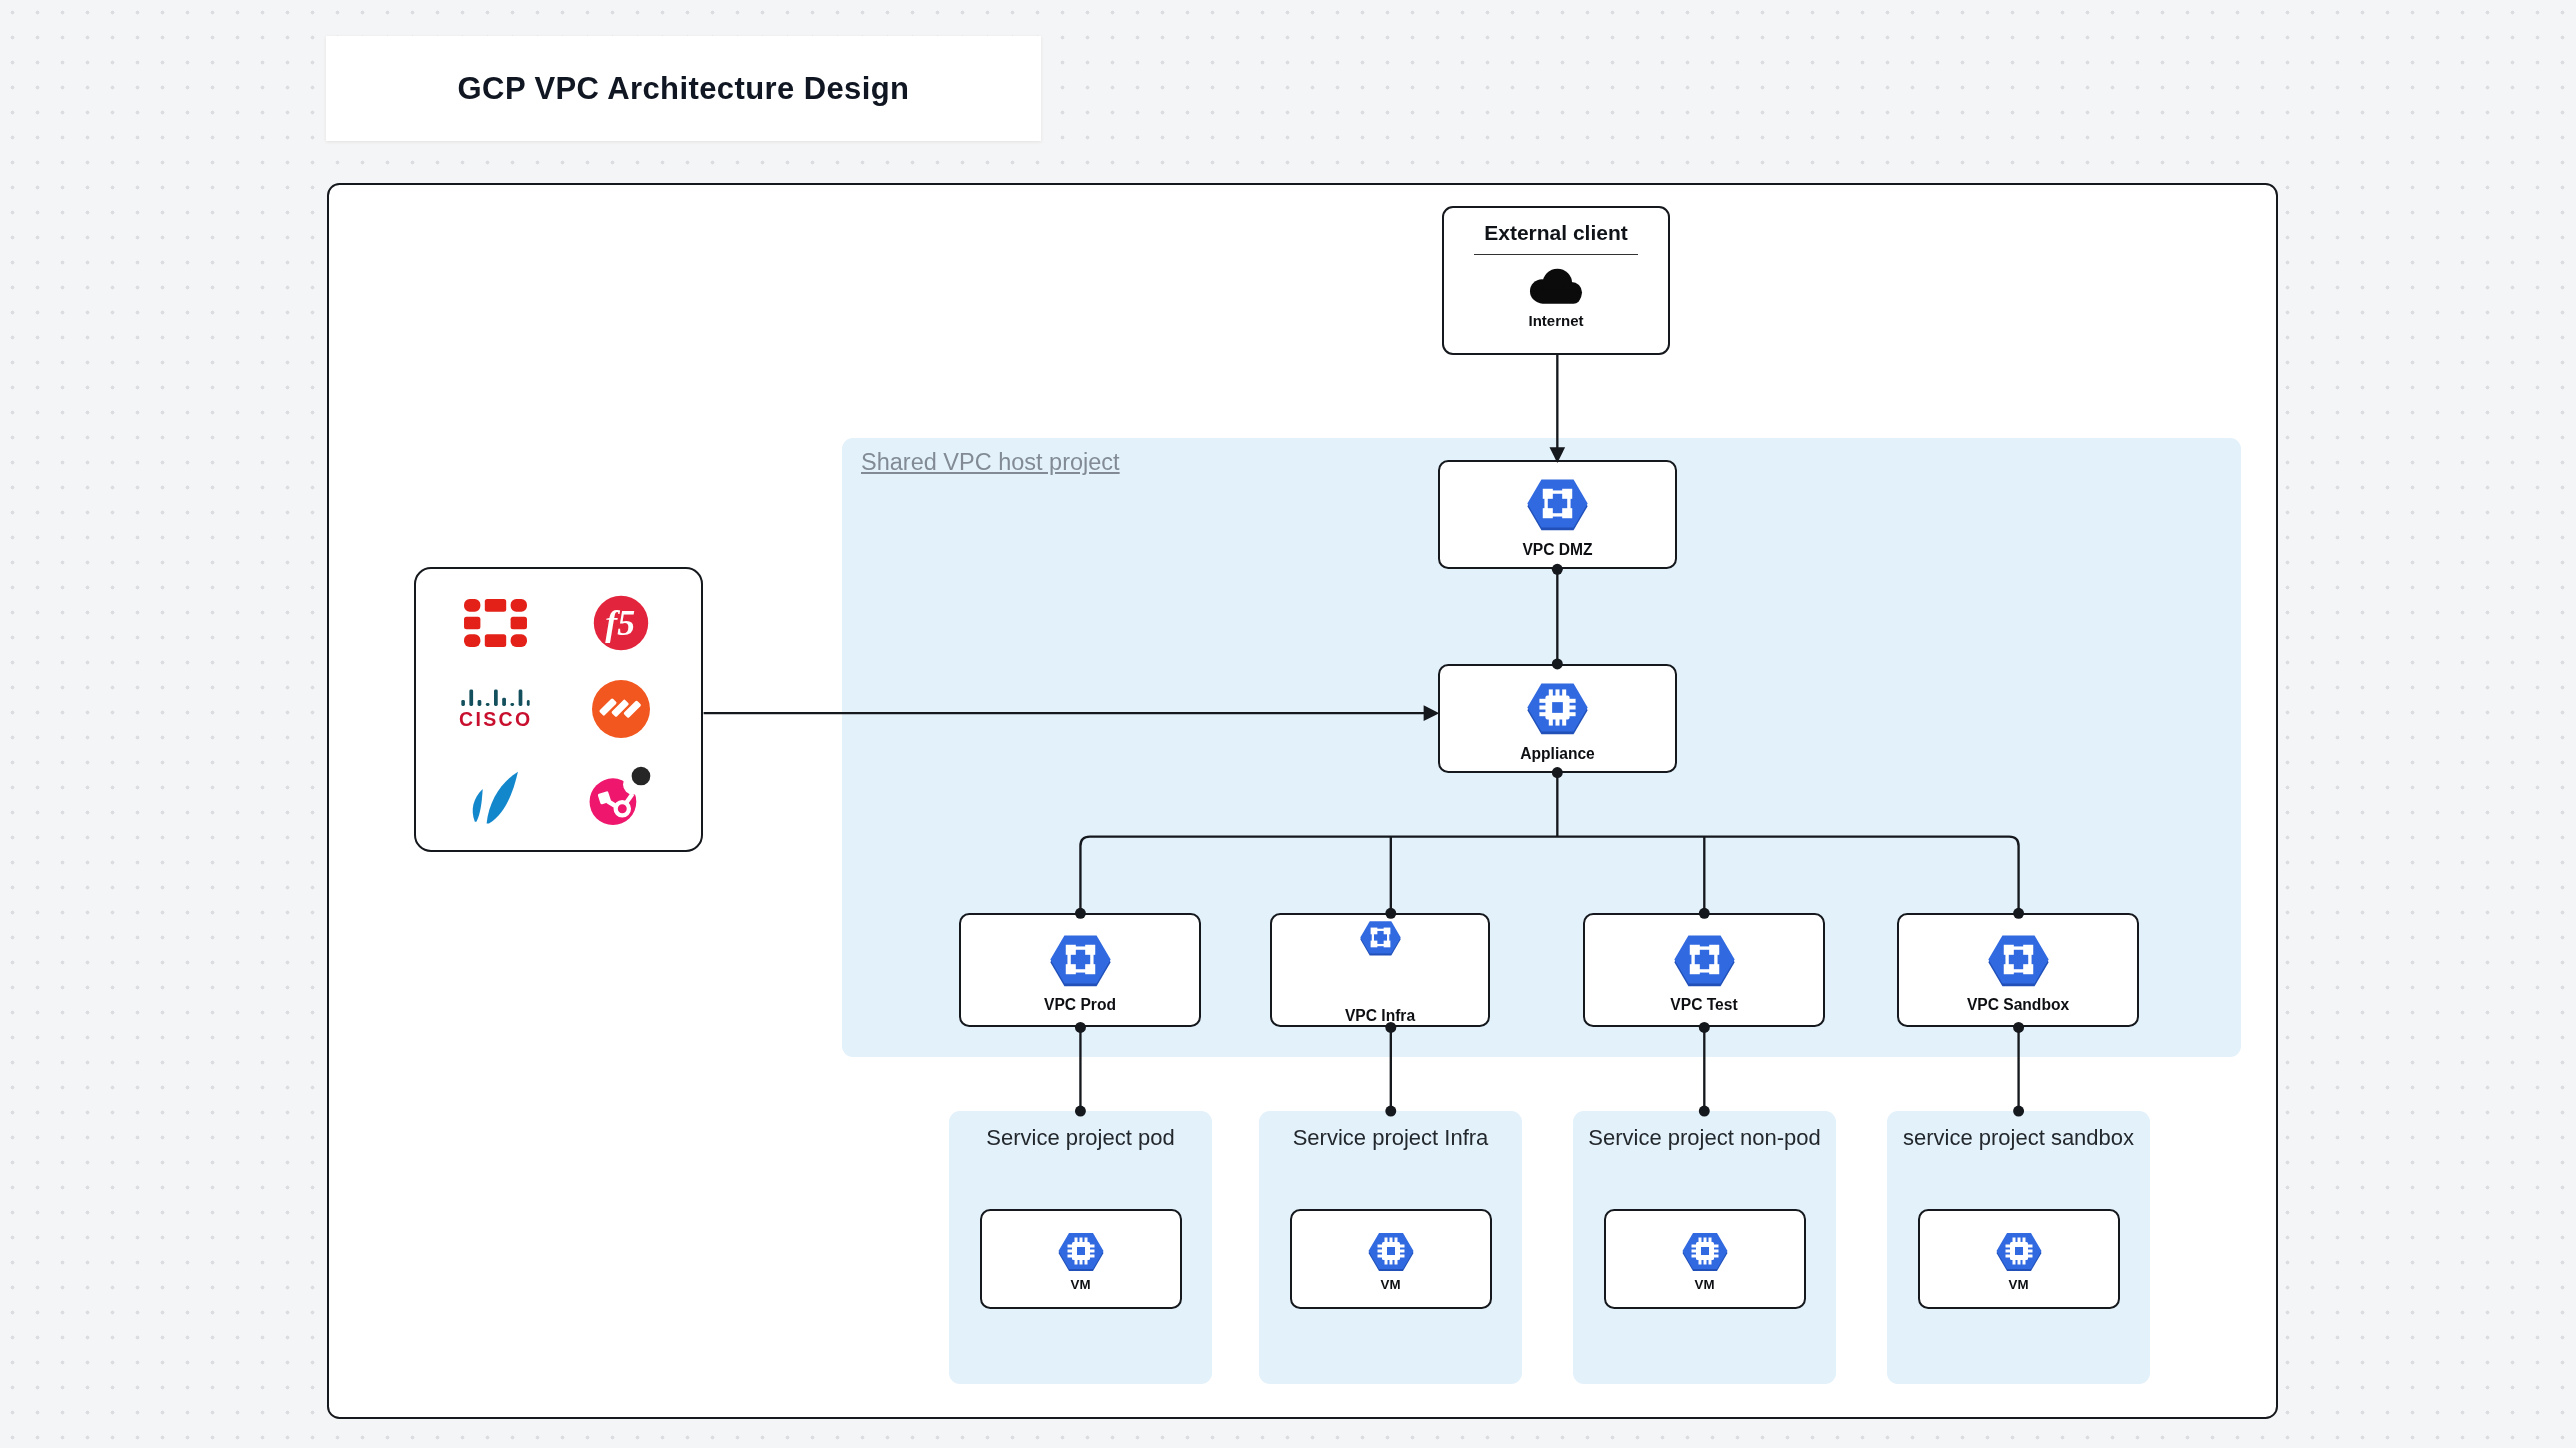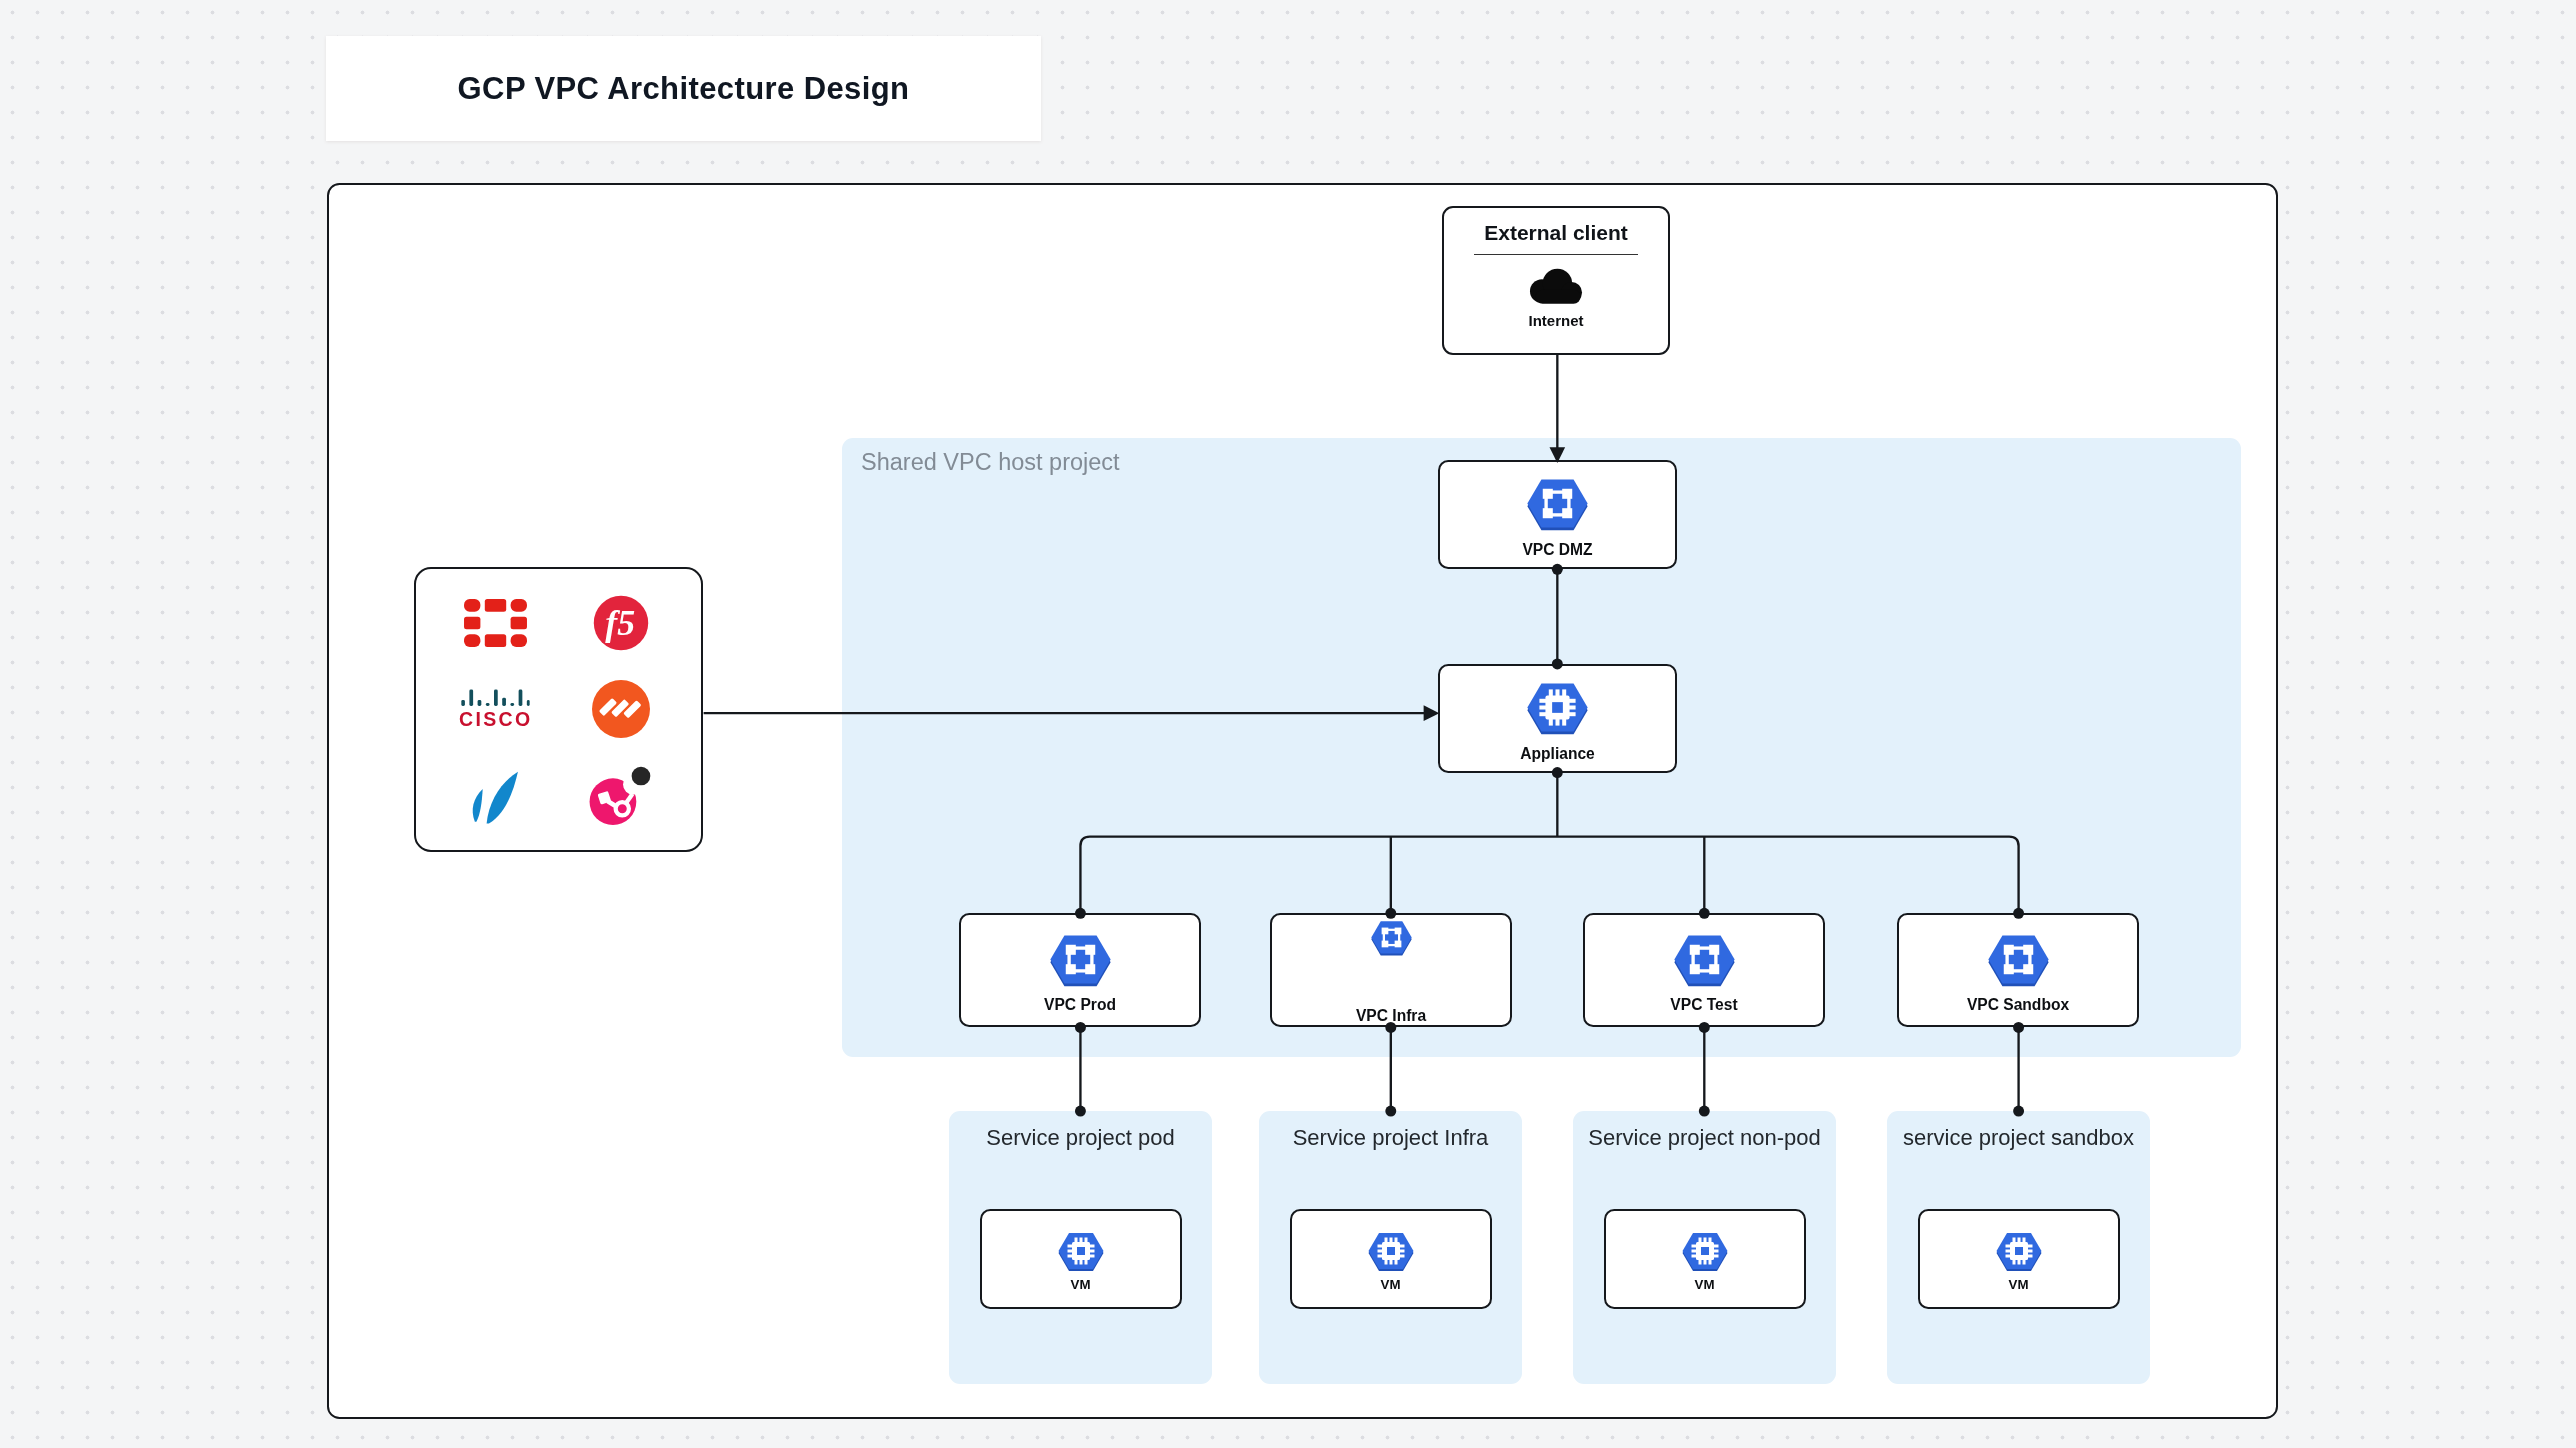--- a/index.html
+++ b/index.html
@@ -9,21 +9,21 @@
     background-size:25px 25px;}
   
   .title-card{position:absolute;left:326px;top:36px;width:715px;height:105px;background:#ffffff;
     box-shadow:0 0.8px 3.1px rgba(120,90,80,.12);display:flex;align-items:center;justify-content:center;}
   .title-card h1{margin:8px;font-size:31px;font-weight:bold;color:#101722;letter-spacing:0.4px;}
   
   .outer-frame{position:absolute;left:327px;top:183px;width:1947px;height:1232px;background:#ffffff;
     border:2.3px solid #15181c;border-radius:12.5px;}
   
   .zone{position:absolute;background:#e3f1fb;border-radius:11px;}
-  .zone-label{position:absolute;left:19px;top:11px;font-size:23.5px;color:#828b95;}
+  .zone-label{position:absolute;left:19px;top:11px;font-size:23.5px;color:#828b95;text-decoration:underline;}
   .svc-title{text-align:center;margin-top:14px;font-size:22px;color:#23282d;font-weight:400;}
   
   .node{position:absolute;background:#ffffff;border:2.3px solid #15181c;border-radius:10.2px;
     display:flex;flex-direction:column;align-items:center;justify-content:center;box-sizing:border-box;}
   .node-label{font-size:15.6px;font-weight:bold;color:#0d0f12;margin-top:3.1px;white-space:nowrap;}
   .vm-label{font-size:13.3px;font-weight:bold;color:#0d0f12;margin-top:1.6px;}
   
   .ext{position:absolute;left:1442px;top:206px;width:228px;height:149px;background:#fff;
     border:2.3px solid #15181c;border-radius:11px;box-sizing:border-box;
     display:flex;flex-direction:column;align-items:center;}
@@ -172,21 +172,21 @@
       </svg>
     <div class="node-label">Appliance</div>
   </div>
 
   <div class="node" style="left:959px;top:913px;width:242px;height:114px;">
     <svg width="67" height="67" viewBox="0 0 86 86">
         <use href="#sym-vpc"></use>
       </svg>
     <div class="node-label">VPC Prod</div>
   </div>
-  <div class="node" style="left:1270px;top:913px;width:242px;height:114px;gap:44px;">
+  <div class="node" style="left:1270px;top:913px;width:220px;height:114px;gap:44px;">
     <svg width="67" height="67" viewBox="0 0 86 86">
         <use href="#sym-vpc"></use>
       </svg>
     <div class="node-label">VPC Infra</div>
   </div>
   <div class="node" style="left:1897px;top:913px;width:242px;height:114px;">
     <svg width="67" height="67" viewBox="0 0 86 86">
         <use href="#sym-vpc"></use>
       </svg>
     <div class="node-label">VPC Sandbox</div>

